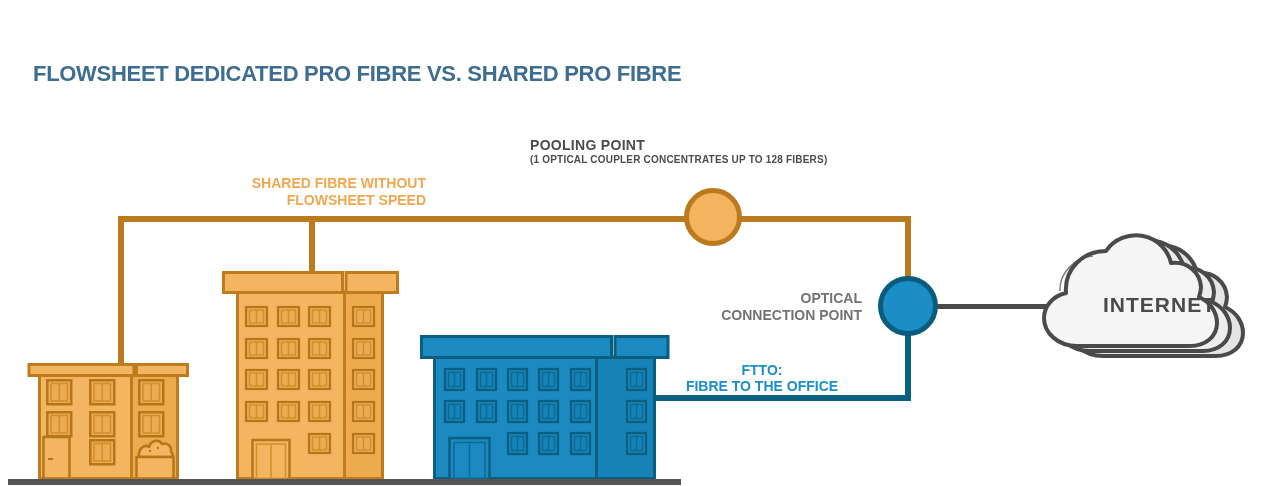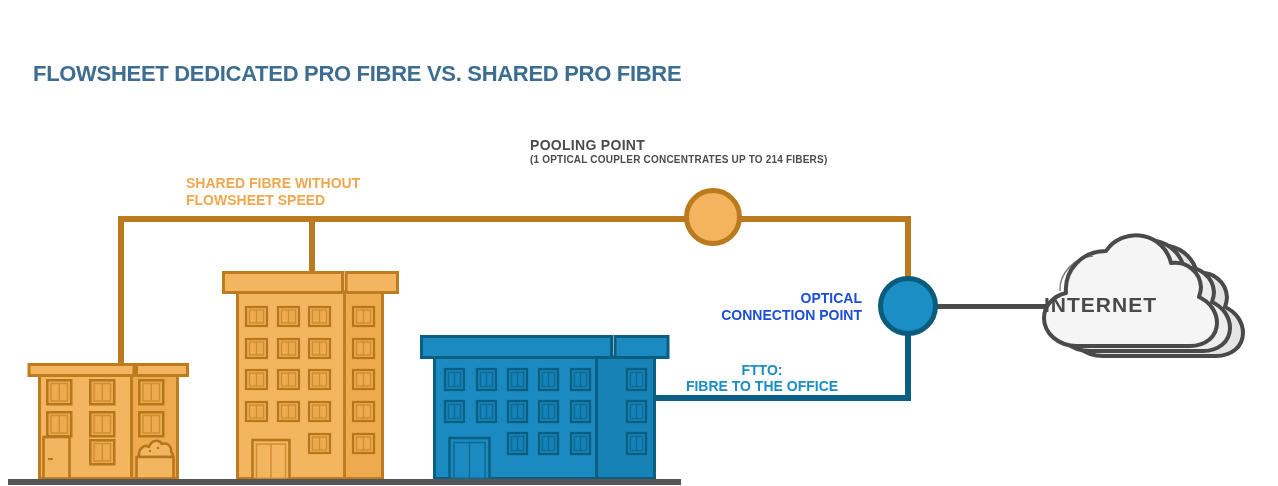--- a/index.html
+++ b/index.html
@@ -14,27 +14,27 @@
   }
   .line{position:absolute;}
   .l-orange{background:#bc7a1e;}
   .l-blue{background:#0a5f82;}
   .l-gray{background:#4a4a4a;}
   .ground{position:absolute;left:8px;top:446px;width:673px;height:6px;background:#565658;}
   .circle{position:absolute;border-radius:50%;box-sizing:border-box;}
   .c-pooling{left:684px;top:155px;width:58px;height:58px;background:#f3b35f;border:5px solid #bc7a1e;}
   .c-optical{left:878px;top:243px;width:60px;height:60px;background:#1b8ec5;border:5px solid #0a5c7d;}
   .lbl{position:absolute;font-weight:bold;}
-  .lbl-shared{left:186px;top:142px;width:240px;text-align:left;color:#f0a850;font-size:14px;line-height:17px;}
+  .lbl-shared{left:186px;top:142px;width:240px;text-align:right;color:#f0a850;font-size:14px;line-height:17px;}
   .lbl-pooling{left:530px;top:104px;width:366px;text-align:left;color:#4c4c4e;}
   .lbl-pooling .t1{font-size:14px;line-height:16px;letter-spacing:0.3px;}
   .lbl-pooling .t2{font-size:10px;line-height:13px;letter-spacing:0.2px;}
-  .lbl-optical{left:700px;top:257px;width:162px;text-align:right;color:#1d4ed8;font-size:14px;line-height:17px;}
+  .lbl-optical{left:700px;top:257px;width:162px;text-align:right;color:#737373;font-size:14px;line-height:17px;}
   .lbl-ftto{left:642px;top:329px;width:240px;text-align:center;color:#1b8ec5;font-size:14px;line-height:16px;}
-  .lbl-internet{left:1044px;top:260px;width:172px;text-align:left;color:#4a4a4a;font-size:21px;letter-spacing:1px;}
+  .lbl-internet{left:1044px;top:260px;width:172px;text-align:right;color:#4a4a4a;font-size:21px;letter-spacing:1px;}
   svg{position:absolute;display:block;}
   .defs-holder{width:0;height:0;position:absolute;}
 </style>
 </head>
 <body>
 
 <div class="canvas">
 
   <h1 class="title">FLOWSHEET DEDICATED PRO FIBRE VS. SHARED PRO FIBRE</h1>
 
@@ -163,21 +163,21 @@
   </svg>
   <div class="lbl lbl-internet">INTERNET</div>
 
   <div class="lbl lbl-shared">
     <div>SHARED FIBRE WITHOUT</div>
     <div>FLOWSHEET SPEED</div>
   </div>
 
   <div class="lbl lbl-pooling">
     <div class="t1">POOLING POINT</div>
-    <div class="t2">(1 OPTICAL COUPLER CONCENTRATES UP TO 214 FIBERS)</div>
+    <div class="t2">(1 OPTICAL COUPLER CONCENTRATES UP TO 128 FIBERS)</div>
   </div>
 
   <div class="lbl lbl-optical">
     <div>OPTICAL</div>
     <div>CONNECTION POINT</div>
   </div>
 
   <div class="lbl lbl-ftto">
     <div>FTTO:</div>
     <div>FIBRE TO THE OFFICE</div>

